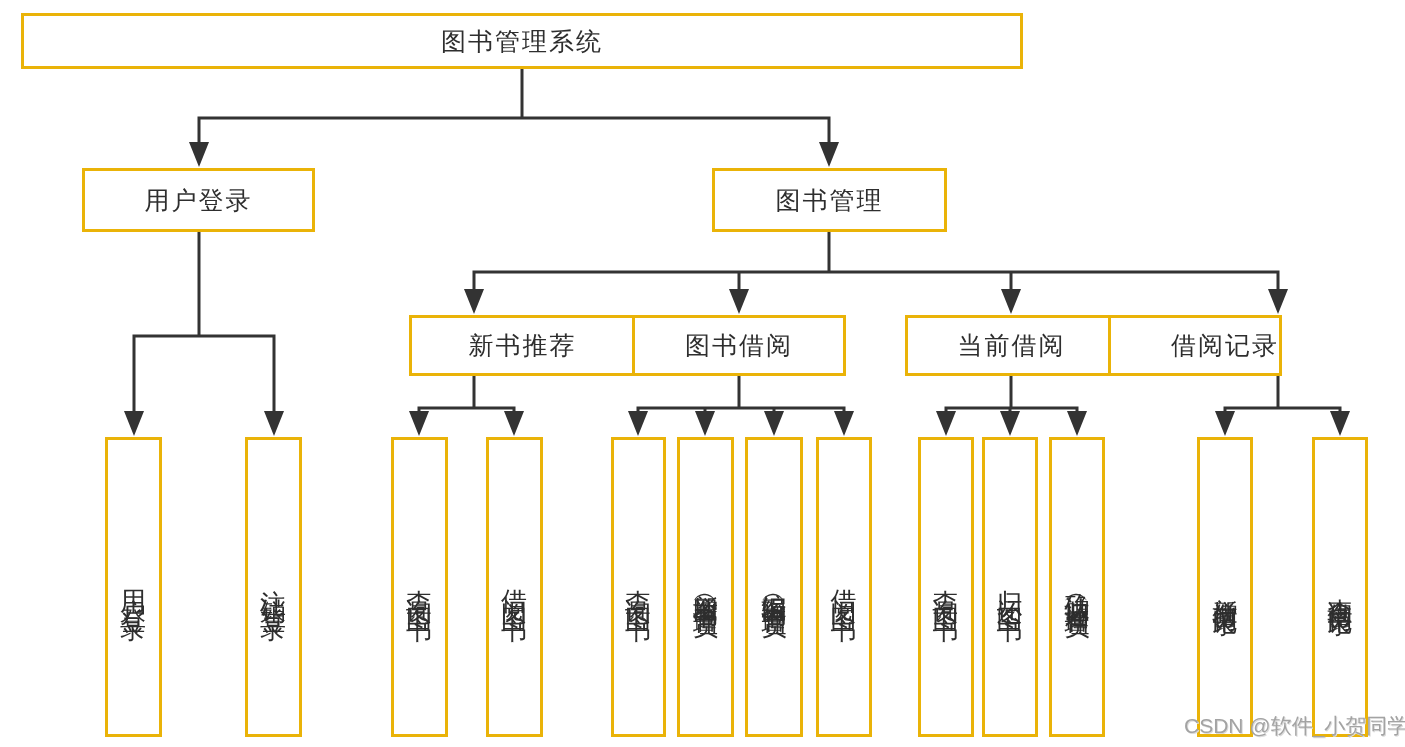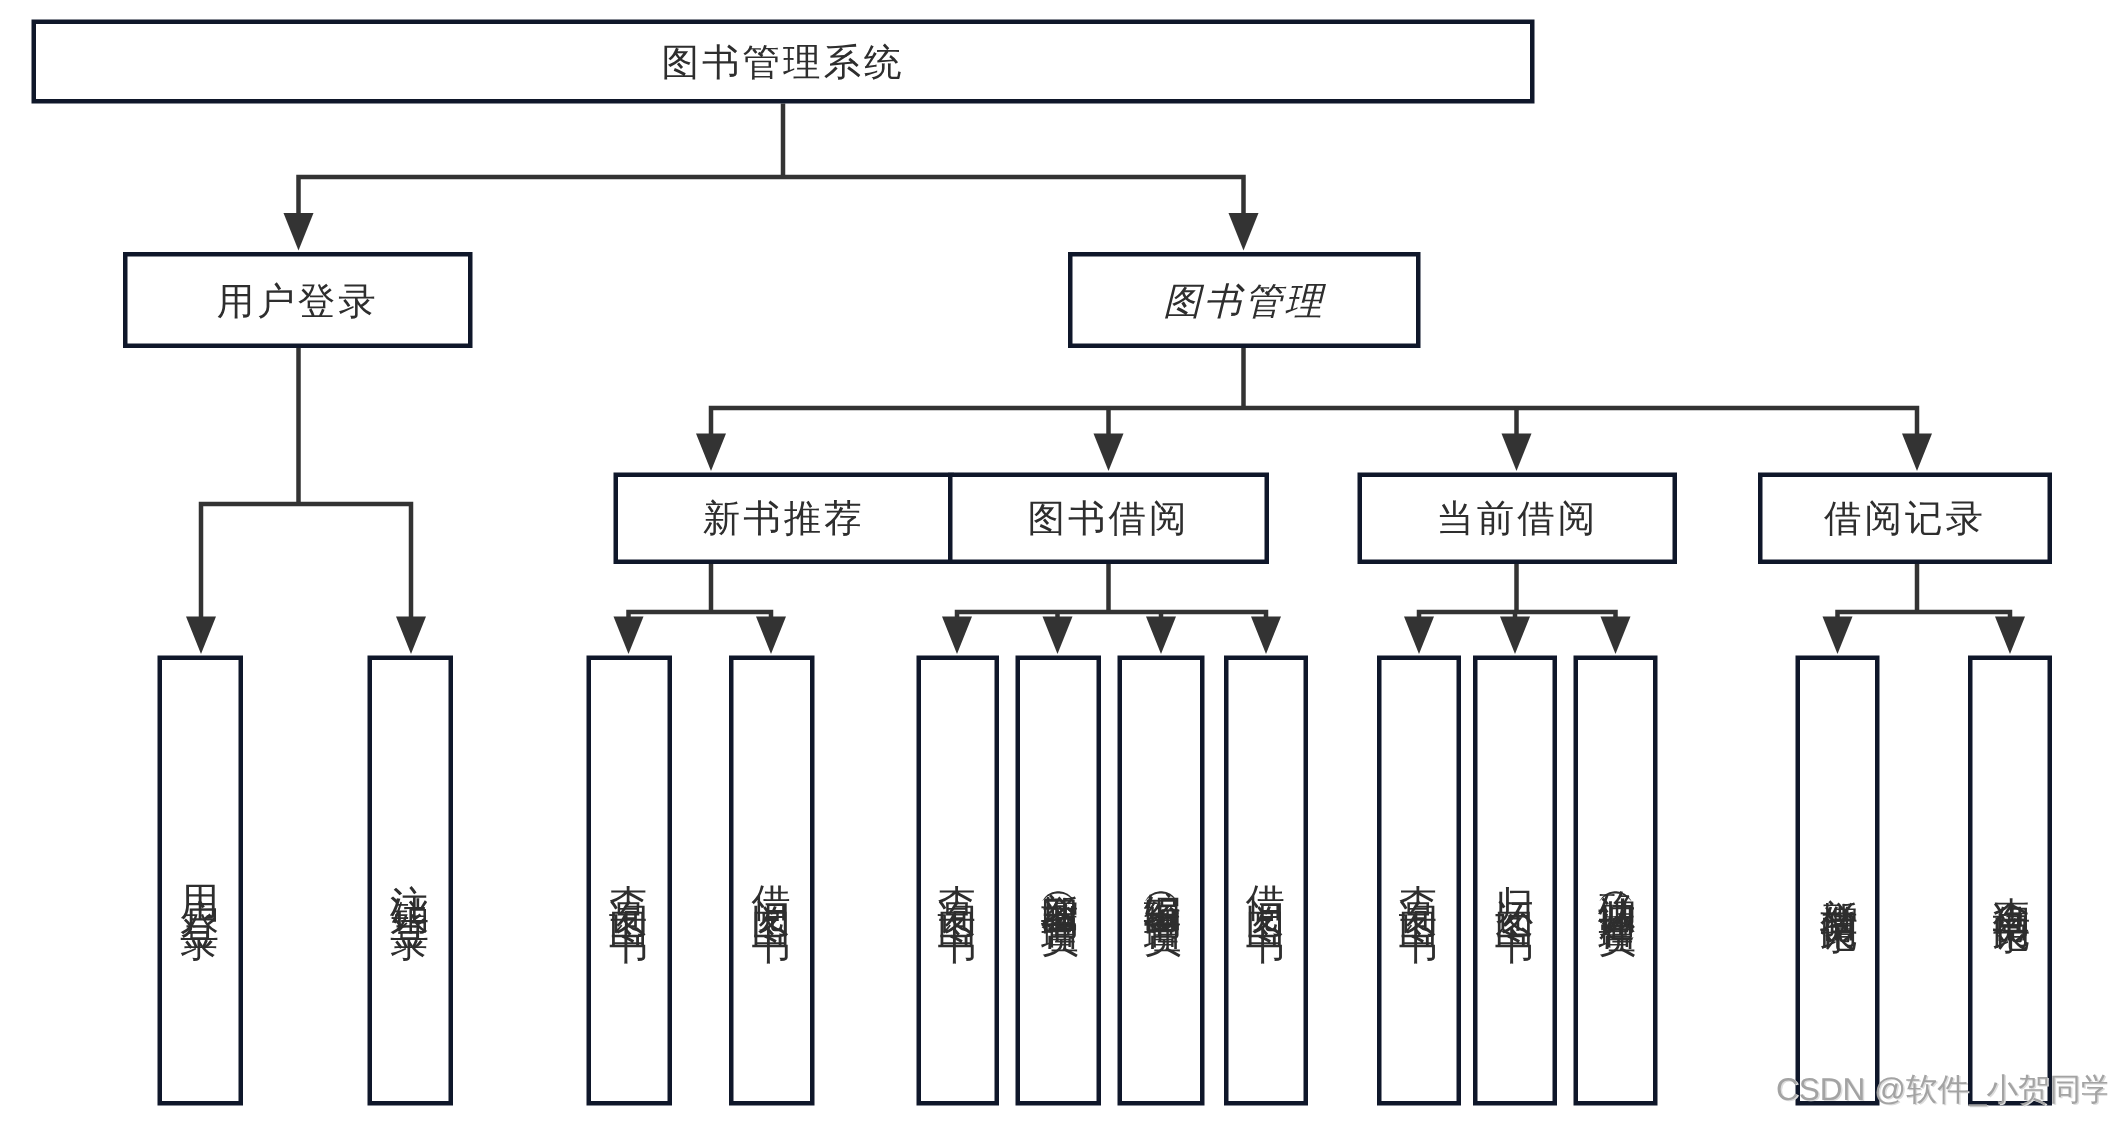--- a/index.html
+++ b/index.html
@@ -18,39 +18,39 @@
   svg.connectors {
     position: absolute;
     left: 0; top: 0;
     width: 1405px;
     height: 747px;
   }
   .box {
     position: absolute;
     box-sizing: border-box;
     background: #ffffff;
-    border: 3px solid #0f172a;
+    border: 3px solid #eab308;
     display: flex;
     align-items: center;
     justify-content: center;
     color: #2e2e2e;
   }
   .box.hnode span {
     font-size: 25px;
     letter-spacing: 2px;
     white-space: nowrap;
   }
   .box.root { left: 21px;  top: 13px;  width: 1002px; height: 56px; }
   .box.l2a  { left: 82px;  top: 168px; width: 233px;  height: 64px; }
-  .box.l2b  { left: 712px; top: 168px; width: 235px;  height: 64px; font-style: italic; }
+  .box.l2b  { left: 712px; top: 168px; width: 235px;  height: 64px; }
   .box.l3   { top: 315px; height: 61px; }
   .box.l3a  { left: 361px;  width: 227px; margin-left: 48px; }
   .box.l3b  { left: 632px;  width: 214px; }
   .box.l3c  { left: 905px;  width: 213px; }
-  .box.l3d  { left: 1172px; width: 196px; }
+  .box.l3d  { left: 1108px; width: 174px; justify-content: flex-end; }
   .box.leaf { top: 437px; height: 300px; }
   .box.leaf span {
     writing-mode: vertical-rl;
     text-orientation: mixed;
     font-size: 26px;
     letter-spacing: 9px;
     line-height: 1;
   }
   .box.leaf.long span {
     font-size: 25px;

